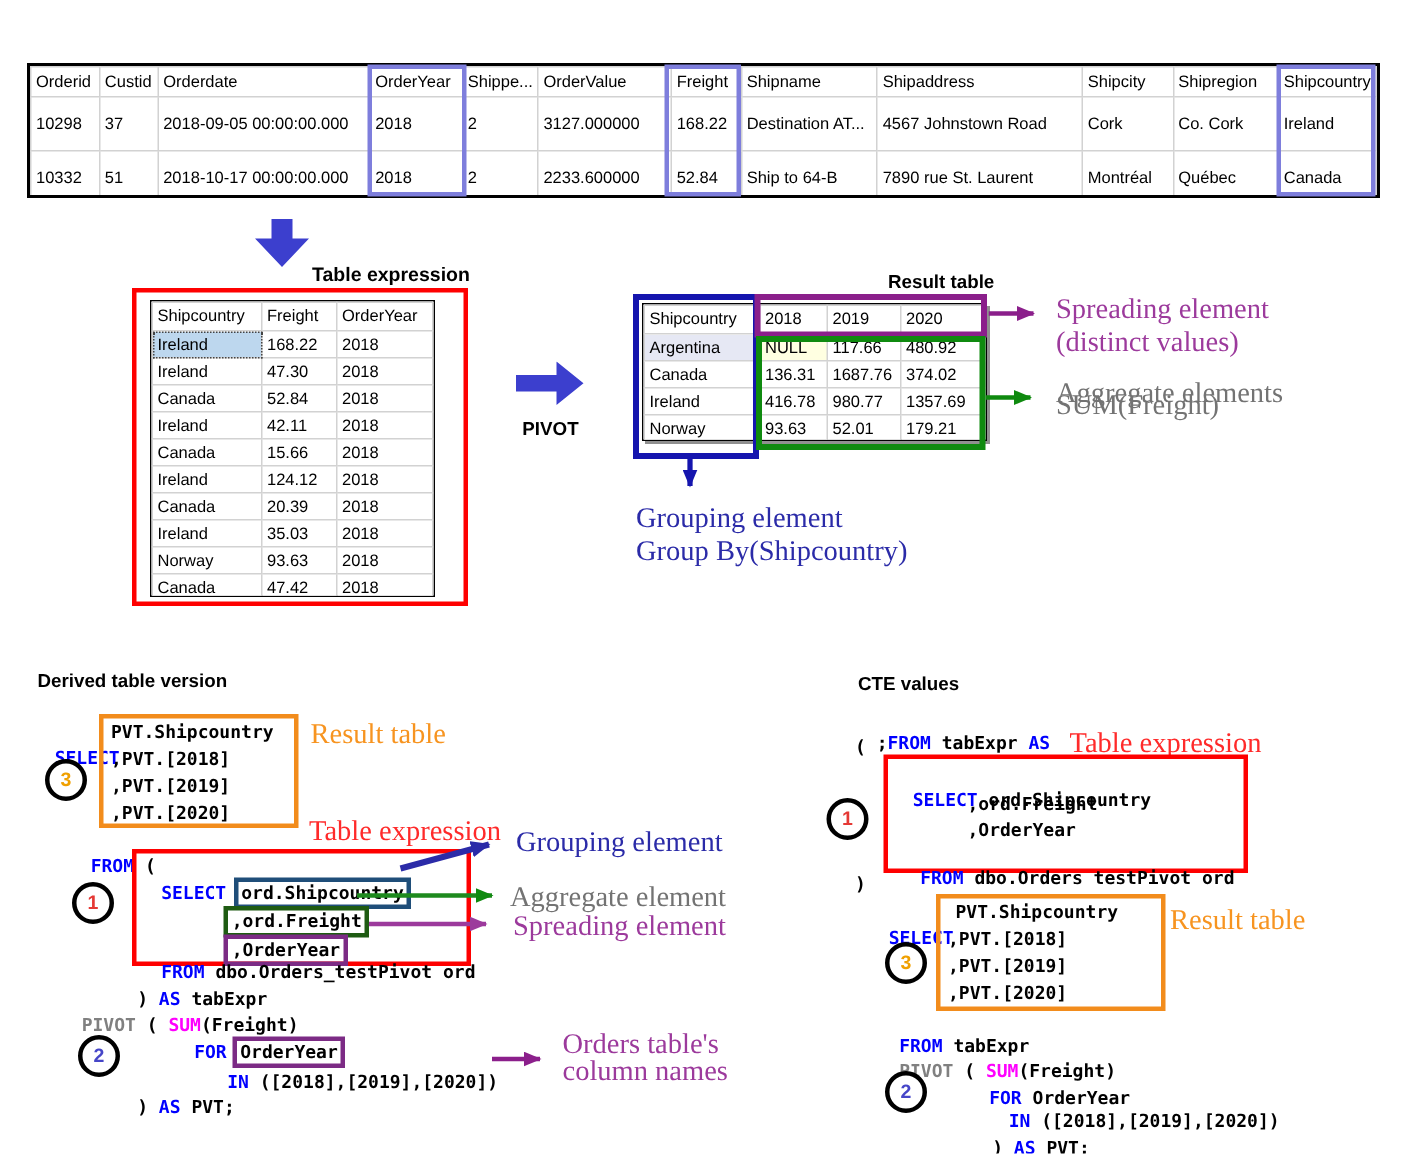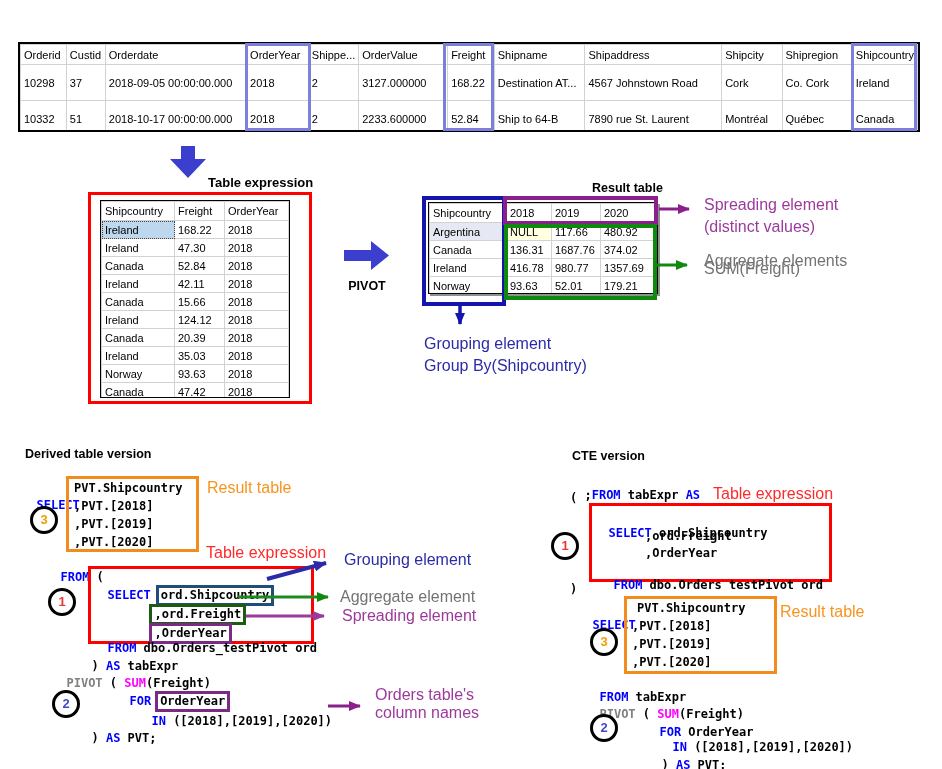--- a/index.html
+++ b/index.html
@@ -19,21 +19,21 @@
   #expr-table .sel-cell{background:#BDD7EE;outline:1px dotted #444;outline-offset:-1px;}
   #result-table .sel-cell{background:#E6E8F4;border-top:1px dotted #777;border-bottom:1px dotted #777;}
   #result-table .null-cell{background:#FFFFE1;}
   .colbox{position:absolute;box-sizing:border-box;border:3px solid #7E7EDC;}
   .obox{position:absolute;box-sizing:border-box;border:3px solid #F28C1C;background:transparent;}
   .rbox{position:absolute;box-sizing:border-box;border:3px solid #FE0000;}
   .nvbox{position:absolute;box-sizing:border-box;border:4px solid #1515AE;}
   .ppbox{position:absolute;box-sizing:border-box;border:4px solid #8B1F8B;}
   .grbox{position:absolute;box-sizing:border-box;border:4px solid #0F8A0F;}
   .blabel{position:absolute;font-weight:bold;font-size:12.5px;color:#000;white-space:nowrap;}
-  .lbl{position:absolute;font-size:16px;white-space:nowrap;}
+  .lbl{position:absolute;font-size:19px;white-space:nowrap;font-family:Liberation Serif, serif;}
   .t-purple{color:#9C3A9C;} .t-green{color:#737373;} .t-navy{color:#2B2BA8;}
   .t-red{color:#FF2A2A;} .t-orange{color:#F79420;}
   .code{position:absolute;font-family:"DejaVu Sans Mono",monospace;font-size:12px;
         font-weight:bold;white-space:pre;color:#000;line-height:15px;}
   .kw{color:#0000FF;} .gray{color:#808080;} .mag{color:#FF00FF;}
   .ibox{display:inline-block;border:3px solid;padding:0 2px;}
   .ibox-navy{border-color:#1F4E79;} .ibox-green{border-color:#1E5B12;} .ibox-purple{border-color:#7C2B85;}
   .badge{position:absolute;width:22px;height:22px;border:3px solid #000;border-radius:50%;
          text-align:center;line-height:22px;font-weight:bold;font-size:13px;background:#fff;}
   .b-orange{color:#F0A000;} .b-red{color:#E53935;} .b-blue{color:#4646C8;}
@@ -323,40 +323,40 @@
 </svg>
 <div class="lbl t-green" style="left:340px;top:588px">Aggregate element</div>
 <svg class="abs" style="left:246px;top:610px" width="92" height="12">
   <line x1="0" y1="6" x2="78" y2="6" stroke="#9C3A9C" stroke-width="3" marker-end="url(#ah-vio)"></line>
 </svg>
 <div class="lbl t-purple" style="left:342px;top:607px">Spreading element</div>
 
 <div class="code" style="left:77px;top:644px">
   <span>) </span><span class="kw">AS</span><span> tabExpr</span>
 </div>
-<div class="code" style="left:52px;top:661px">
+<div class="code" style="left:40px;top:661px">
   <span class="gray">PIVOT</span><span> ( </span><span class="mag">SUM</span><span>(Freight)</span>
 </div>
 <div class="code" style="left:115px;top:676px">
   <span class="kw">FOR</span><span class="ibox ibox-purple" style="margin-left:4px">OrderYear</span>
 </div>
 <div class="badge b-blue" style="left:52px;top:690px">2</div>
 <div class="code" style="left:137px;top:699px">
   <span class="kw">IN</span><span> ([2018],[2019],[2020])</span>
 </div>
 <svg class="abs" style="left:328px;top:700px" width="46" height="12">
   <line x1="0" y1="6" x2="32" y2="6" stroke="#8B1F8B" stroke-width="3" marker-end="url(#ah-purple)"></line>
 </svg>
 <div class="lbl t-purple" style="left:375px;top:686px">Orders table's</div>
 <div class="lbl t-purple" style="left:375px;top:704px">column names</div>
 <div class="code" style="left:77px;top:716px">
   <span>) </span><span class="kw">AS</span><span> PVT;</span>
 </div>
 
-<div class="blabel" style="left:572px;top:449px">CTE version</div>
+<div class="blabel" style="left:572px;top:449px">CTE values</div>
 
 <div class="code" style="left:570px;top:473px">
   <span>;</span><span class="kw">FROM</span><span> tabExpr </span><span class="kw">AS</span>
 </div>
 <div class="lbl t-red" style="left:713px;top:485px">Table expression</div>
 <div class="code" style="left:570px;top:491px">(</div>
 
 <div class="rbox" style="left:589px;top:503px;width:243px;height:79px"></div>
 <div class="code" style="left:594px;top:511px">
   <span class="kw">SELECT</span><span> ord.Shipcountry</span>

